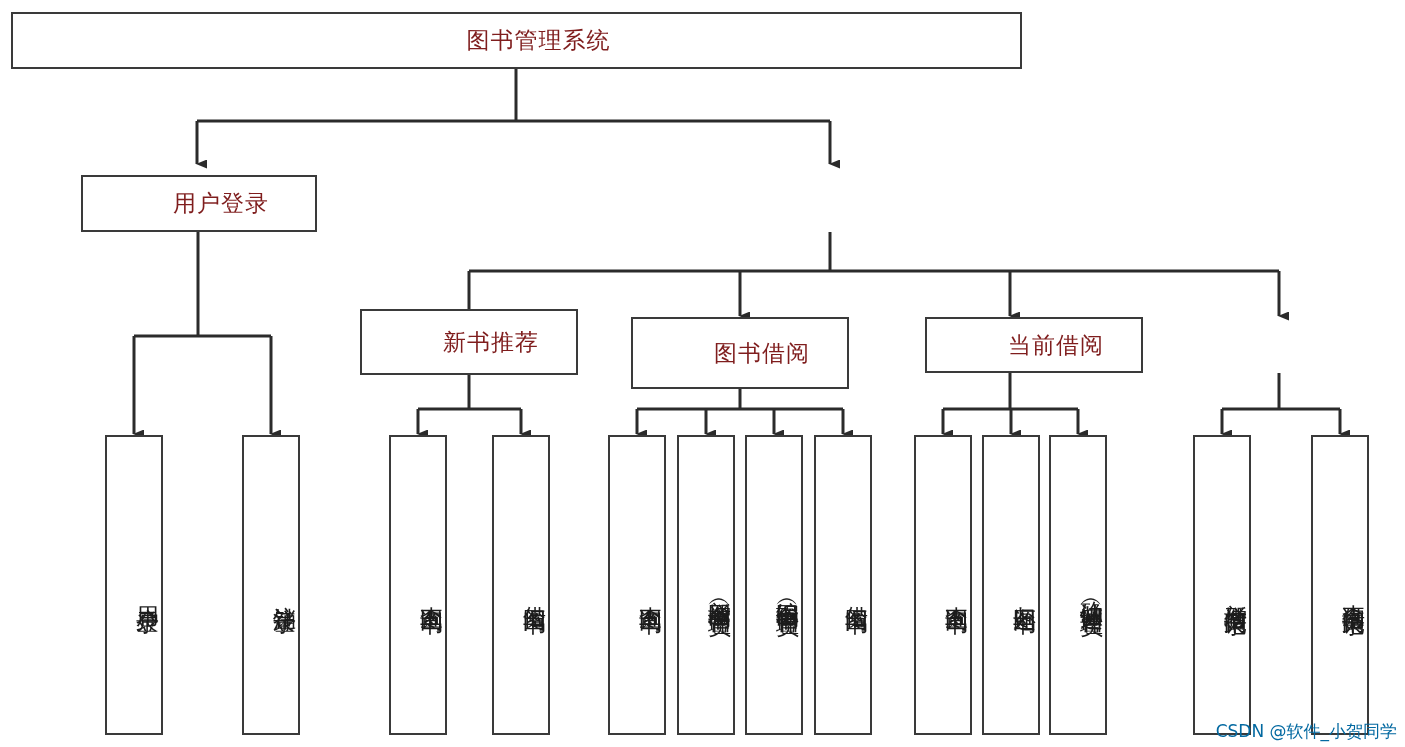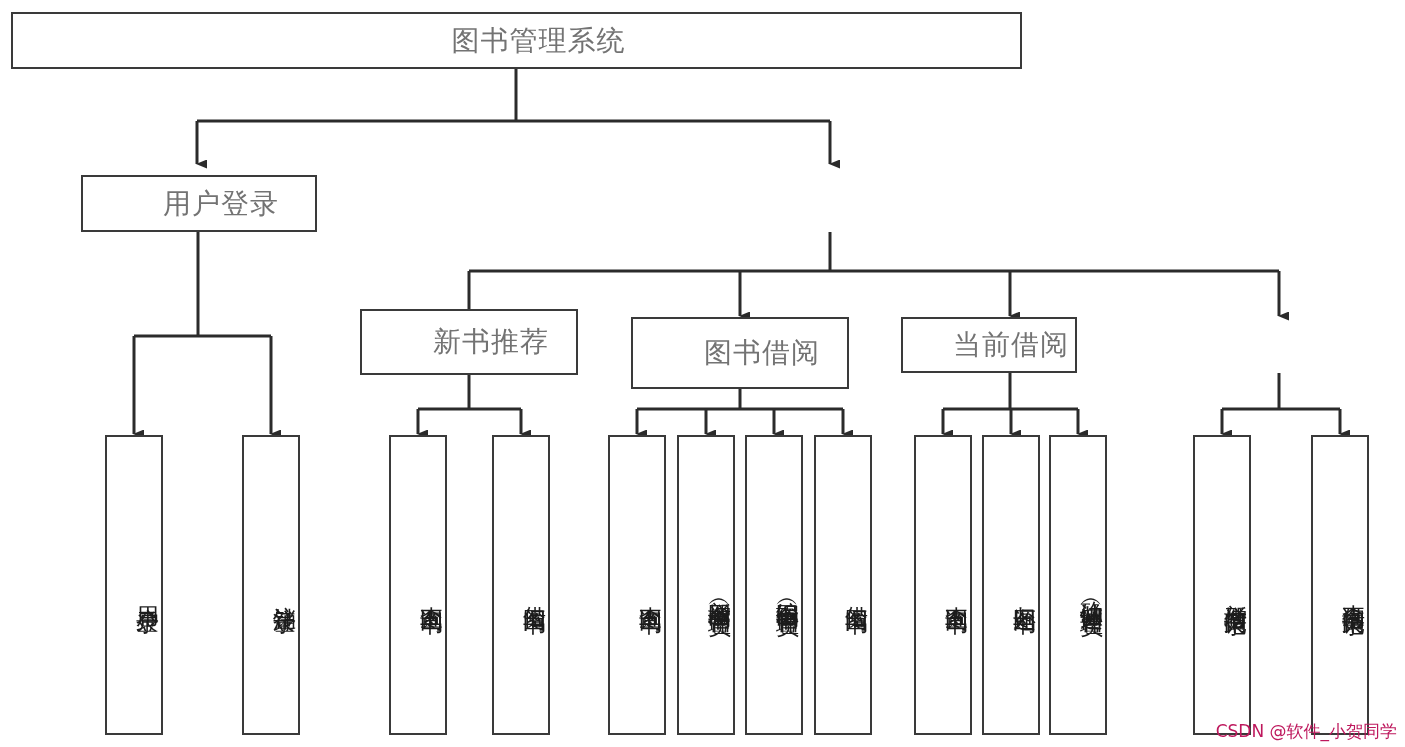--- a/index.html
+++ b/index.html
@@ -28,22 +28,22 @@
     position: absolute;
     box-sizing: border-box;
     background: #ffffff;
     border: 2px solid #3a3a3a;
     display: flex;
     align-items: center;
     justify-content: center;
     z-index: 2;
   }
   .node.horiz {
-    font-size: 28px;
-    color: #737373;
+    font-size: 23px;
+    color: #7f1d1d;
     letter-spacing: 1px;
     padding-left: 44px;
   }
   .node.vert {
     writing-mode: vertical-rl;
     text-orientation: upright;
     font-size: 23px;
     color: #1c1c1c;
     line-height: 1.18;
     padding-top: 14px;
@@ -55,21 +55,21 @@
     writing-mode: vertical-rl;
     text-orientation: upright;
     display: block;
     white-space: nowrap;
   }
   .watermark {
     position: absolute;
     right: 8px;
     bottom: 4px;
     font-size: 17px;
-    color: #be185d;
+    color: #0369a1;
     z-index: 5;
     white-space: nowrap;
   }
 </style>
 </head>
 <body>
 
 <div id="diagram-root">
 
   <svg class="wires" viewBox="0 0 1405 747" xmlns="http://www.w3.org/2000/svg">
@@ -129,21 +129,21 @@
   <div class="node horiz" style="left:81px; top:175px; width:236px; height:57px;">
     <span>用户登录</span>
   </div>
 
   <div class="node horiz" style="left:360px; top:309px; width:218px; height:66px;">
     <span>新书推荐</span>
   </div>
   <div class="node horiz" style="left:631px; top:317px; width:218px; height:72px;">
     <span>图书借阅</span>
   </div>
-  <div class="node horiz" style="left:901px; top:317px; width:176px; height:56px;">
+  <div class="node horiz" style="left:925px; top:317px; width:218px; height:56px;">
     <span>当前借阅</span>
   </div>
 
   <div class="node vert" style="left:105px; top:435px; width:58px; height:300px;">
     <span class="vtext">用户登录</span>
   </div>
   <div class="node vert" style="left:242px; top:435px; width:58px; height:300px;">
     <span class="vtext">注销登录</span>
   </div>
 

